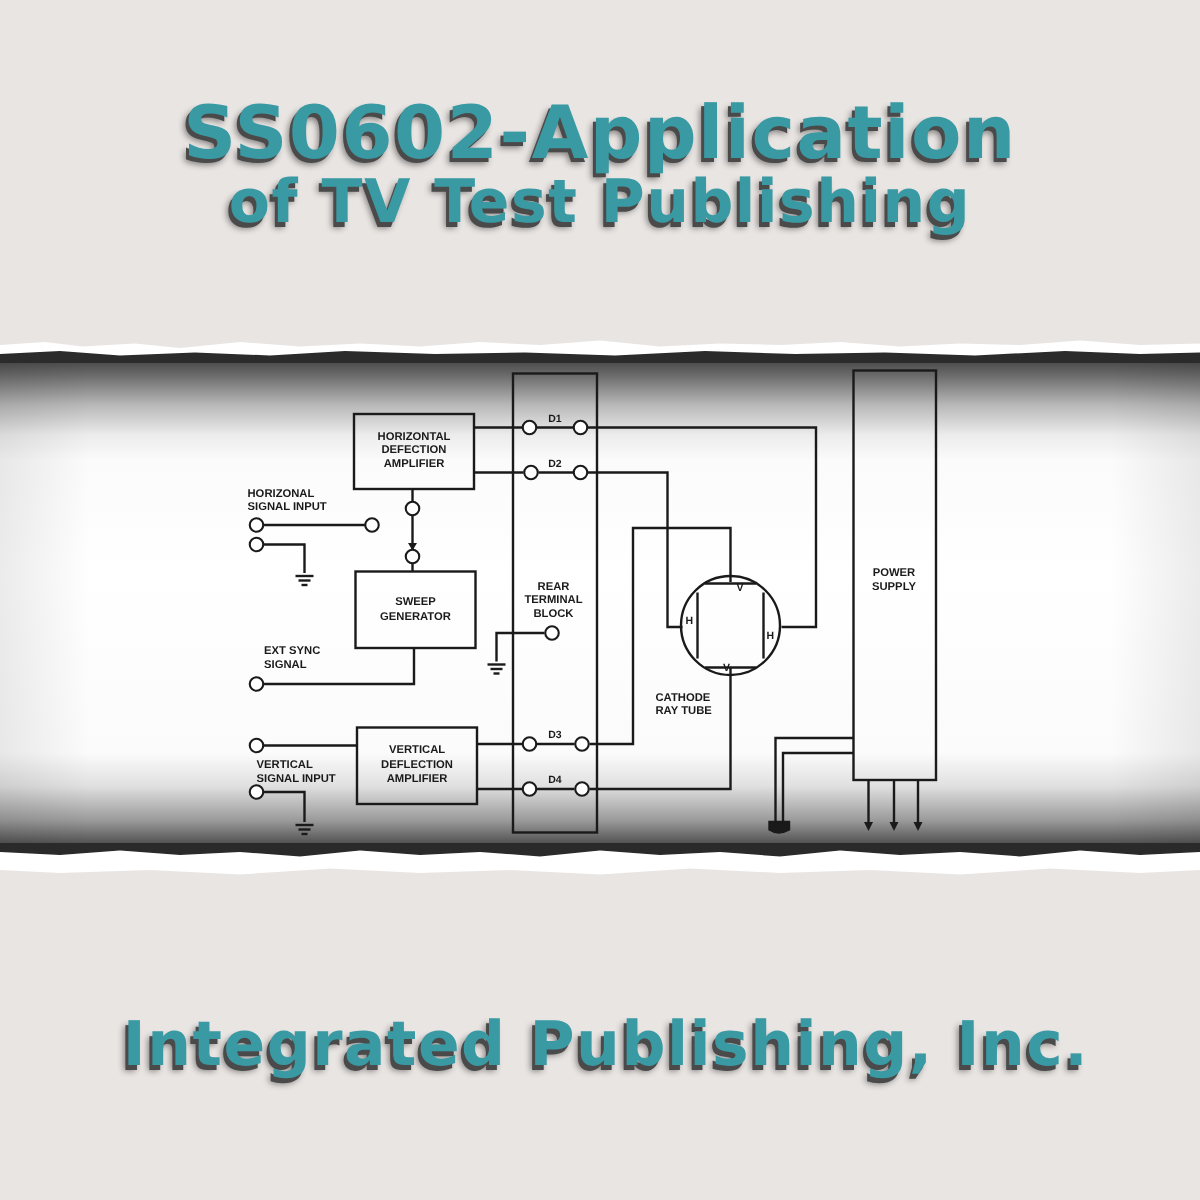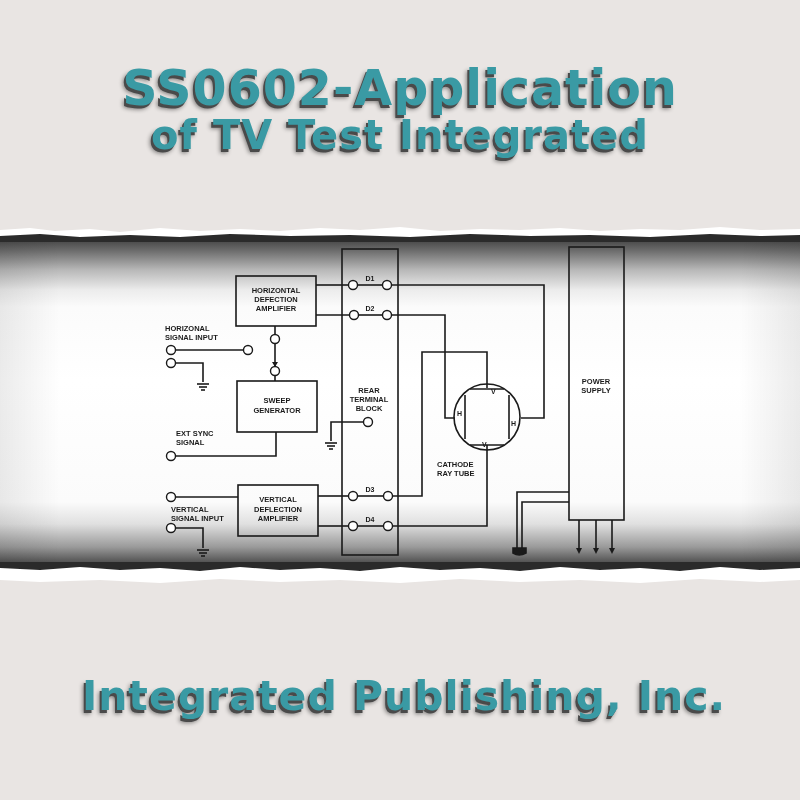--- a/index.html
+++ b/index.html
@@ -36,21 +36,21 @@
     svg.diagram { position: absolute; left: 0; top: 0; width: 800px; height: 800px; }
     .lbl { font-family: "Liberation Sans", sans-serif; font-weight: bold; font-size: 7.5px; fill: #1a1a1a; }
     .lbl-sm { font-family: "Liberation Sans", sans-serif; font-weight: bold; font-size: 7px; fill: #1a1a1a; }
   </style>
 </head>
 <body>
 
 <div class="paper"></div>
 
 <div class="title l1">SS0602-Application</div>
-<div class="title l2">of TV Test Integrated</div>
+<div class="title l2">of TV Test Publishing</div>
 
 <div class="band"></div>
 <div class="band-side left"></div>
 <div class="band-side right"></div>
 
 <svg class="tear top" viewBox="0 0 800 20" preserveAspectRatio="none">
   <path d="M0,8 L30,6 L55,9 L90,7 L120,10 L160,6 L200,9 L240,7 L280,9 L320,6 L360,8 L400,5 L440,9 L480,7 L520,8 L560,6 L600,9 L640,7 L680,8 L720,5 L760,8 L800,7 L800,20 L0,20 Z" fill="#ffffff"></path>
   <path d="M0,14 L40,12 L80,15 L130,13 L180,15 L230,12 L290,14 L350,13 L410,15 L470,12 L530,14 L590,13 L650,15 L710,12 L760,14 L800,13 L800,20 L0,20 Z" fill="#2b2b2b"></path>
 </svg>
 

